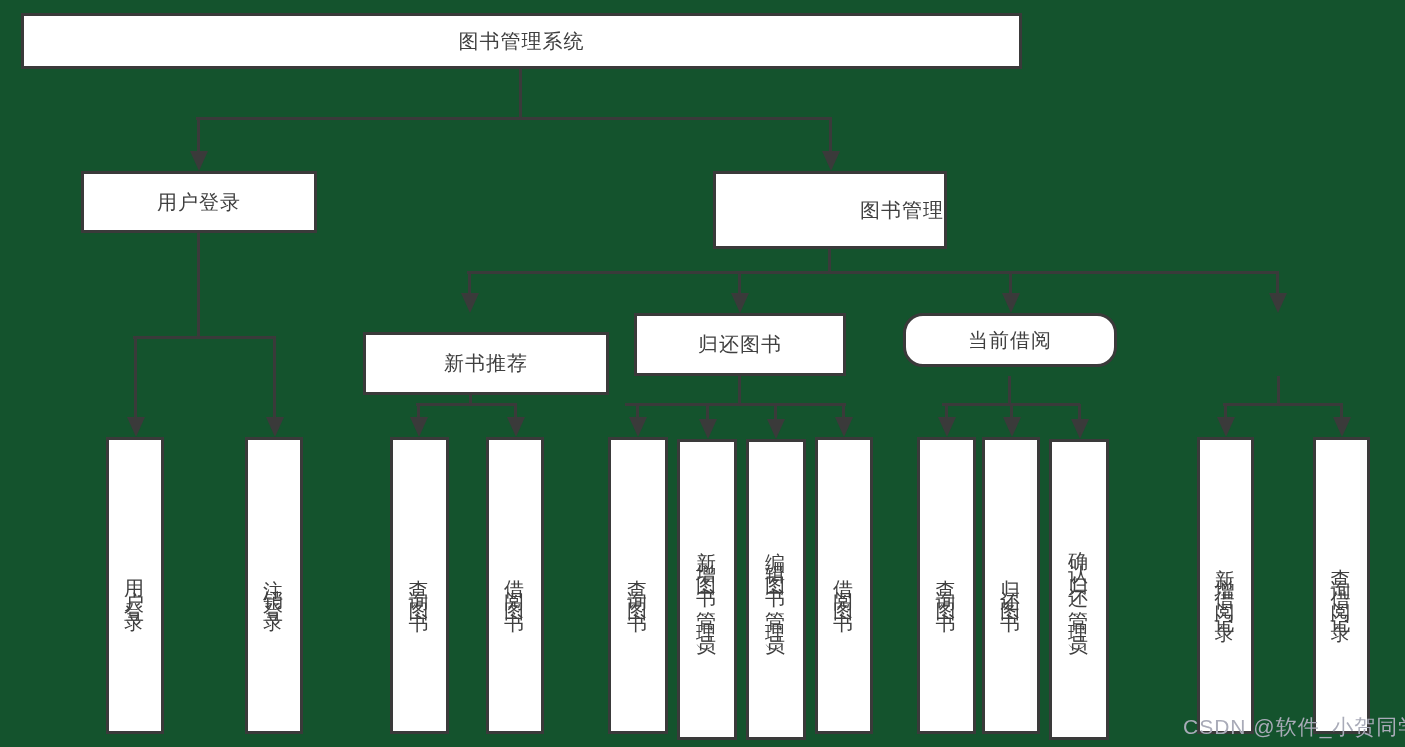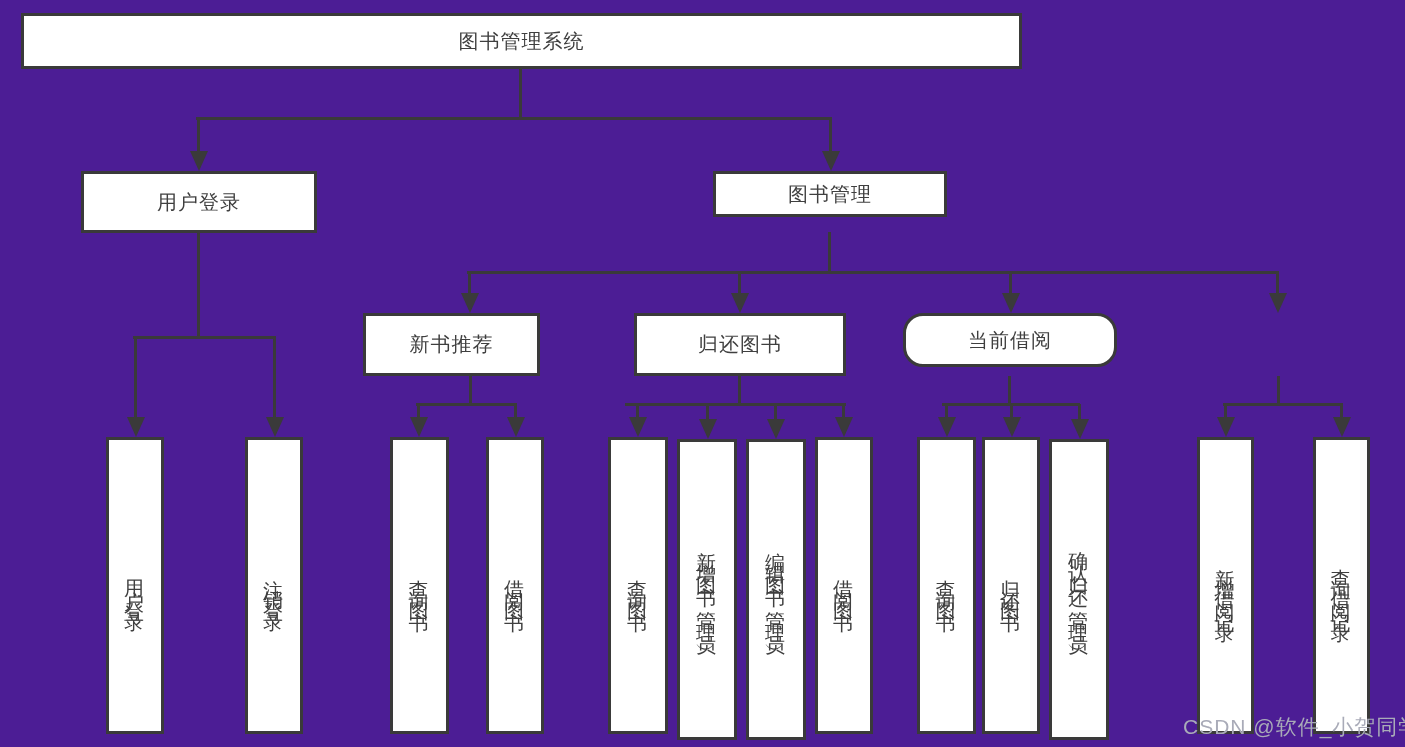--- a/index.html
+++ b/index.html
@@ -1,21 +1,21 @@
 <!DOCTYPE html>
 <html><head>
 <meta charset="utf-8">
 <style>
   html,body { margin:0; padding:0; background:#ffffff; }
   * { box-sizing: border-box; }
   #stage {
     position: relative;
     width: 1405px;
     height: 747px;
-    background: #4c1d95;
+    background: #14532d;
     font-family: "Liberation Sans", sans-serif;
     color: #3f3f3f;
     overflow: hidden;
   }
   .box {
     position: absolute;
     background: #ffffff;
     border: 3px solid #3a3a3a;
     display: flex;
     align-items: center;
@@ -82,37 +82,37 @@
   </div>
 
   <div class="vline" style="left:519px; top:68px; height:50px;"></div>
   <div class="hline" style="left:196px; top:117px; width:636px;"></div>
   <div class="arrow" style="left:197px; top:118px; height:33px;"></div>
   <div class="arrow" style="left:829px; top:118px; height:33px;"></div>
 
   <div class="box" style="left:81px; top:171px; width:236px; height:62px;">
     <span>用户登录</span>
   </div>
-  <div class="box" style="left:713px; top:171px; width:234px; height:46px;">
+  <div class="box" style="left:713px; top:171px; width:234px; height:78px;justify-content:flex-end;">
     <span>图书管理</span>
   </div>
 
   <div class="vline" style="left:197px; top:232px; height:107px;"></div>
   <div class="hline" style="left:133px; top:336px; width:143px;"></div>
   <div class="arrow" style="left:134px; top:337px; height:80px;"></div>
   <div class="arrow" style="left:273px; top:337px; height:80px;"></div>
 
   <div class="vline" style="left:828px; top:232px; height:42px;"></div>
   <div class="hline" style="left:467px; top:271px; width:812px;"></div>
   <div class="arrow" style="left:468px; top:272px; height:21px;"></div>
   <div class="arrow" style="left:738px; top:272px; height:21px;"></div>
   <div class="arrow" style="left:1009px; top:272px; height:21px;"></div>
   <div class="arrow" style="left:1276px; top:272px; height:21px;"></div>
 
-  <div class="box" style="left:363px; top:313px; width:177px; height:63px;">
+  <div class="box" style="left:363px; top:332px; width:246px; height:63px;">
     <span>新书推荐</span>
   </div>
   <div class="box" style="left:634px; top:313px; width:212px; height:63px;">
     <span>归还图书</span>
   </div>
   <div class="box" style="left:903px; top:313px; width:214px; height:54px;border-radius:20px;">
     <span>当前借阅</span>
   </div>
 
   <div class="vline" style="left:469px; top:376px; height:30px;"></div>

